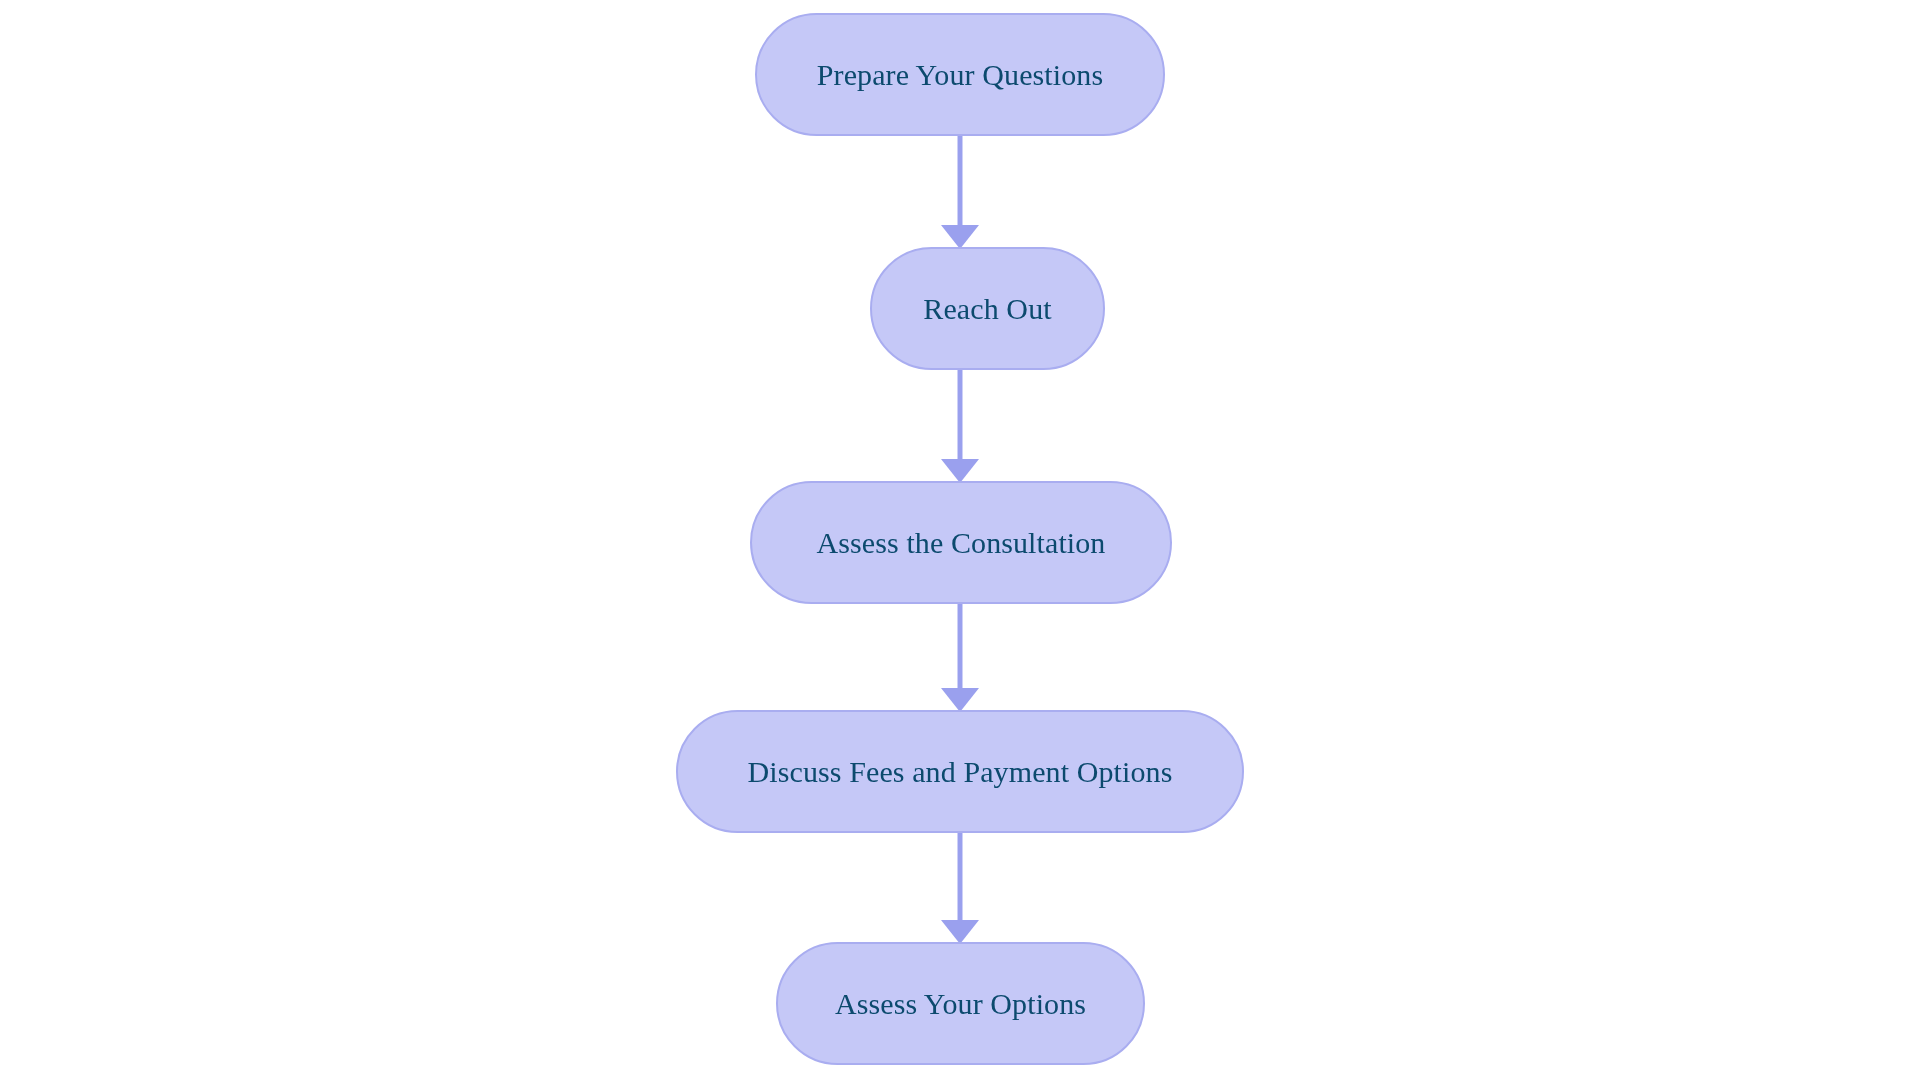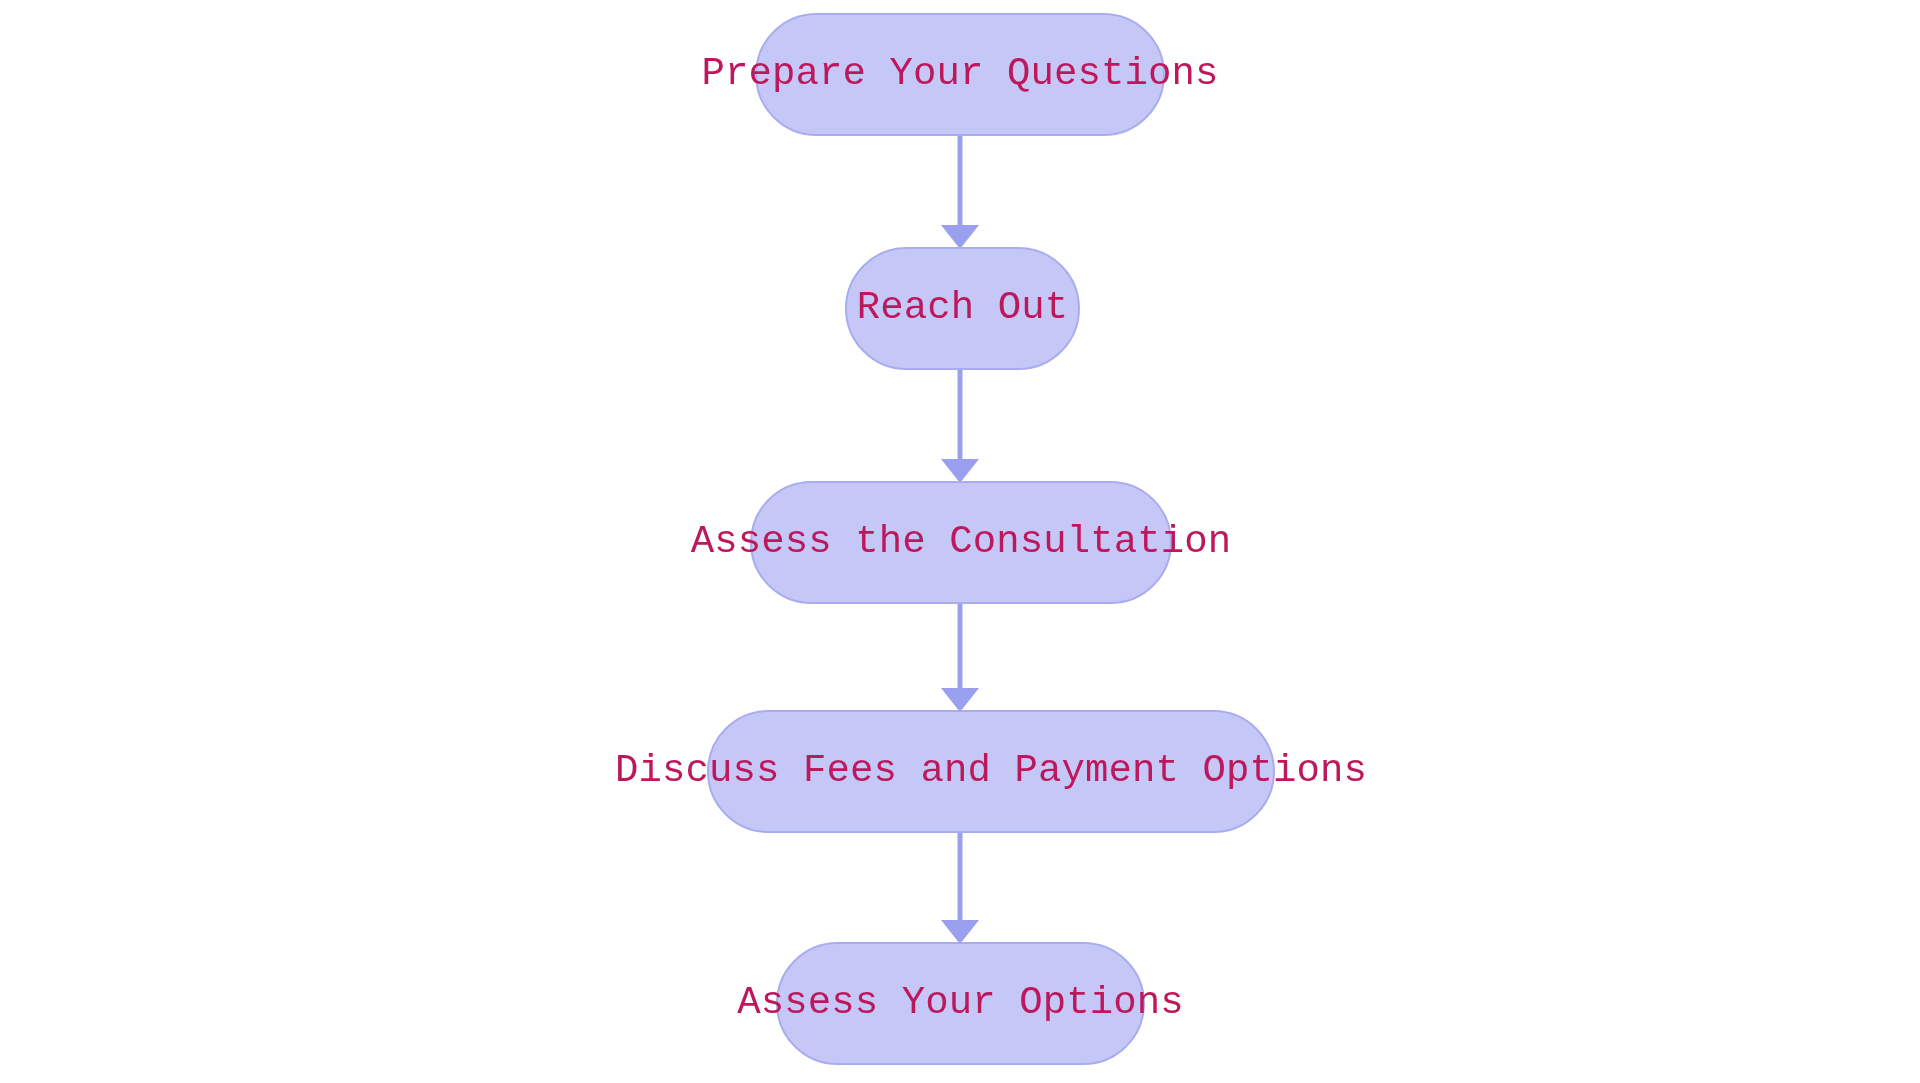--- a/index.html
+++ b/index.html
@@ -29,34 +29,34 @@
     height: 123px;
     background: #c5c8f7;
     border: 2px solid #a9adf0;
     border-radius: 62px;
     display: flex;
     align-items: center;
     justify-content: center;
     z-index: 2;
   }
   .node-label {
-    color: #be185d;
-    font-family: Liberation Mono, monospace;
-    font-size: 39px;
+    color: #0c4a6e;
+    font-family: Liberation Serif, serif;
+    font-size: 30px;
     font-weight: 400;
     letter-spacing: 0.1px;
     line-height: 1;
     white-space: nowrap;
     text-align: center;
   }
 
   .node-0 { left: 755px; top: 13px;  width: 410px; }
-  .node-1 { left: 845px; top: 247px; width: 235px; align-items: center; }
+  .node-1 { left: 870px; top: 247px; width: 235px; align-items: center; }
   .node-2 { left: 750px; top: 481px; width: 422px; }
-  .node-3 { left: 707px; top: 710px; width: 568px; }
+  .node-3 { left: 676px; top: 710px; width: 568px; }
   .node-4 { left: 776px; top: 942px; width: 369px; }
 
   
   .connector {
     position: absolute;
     left: 0;
     top: 0;
     width: 1920px;
     height: 1083px;
     z-index: 1;

